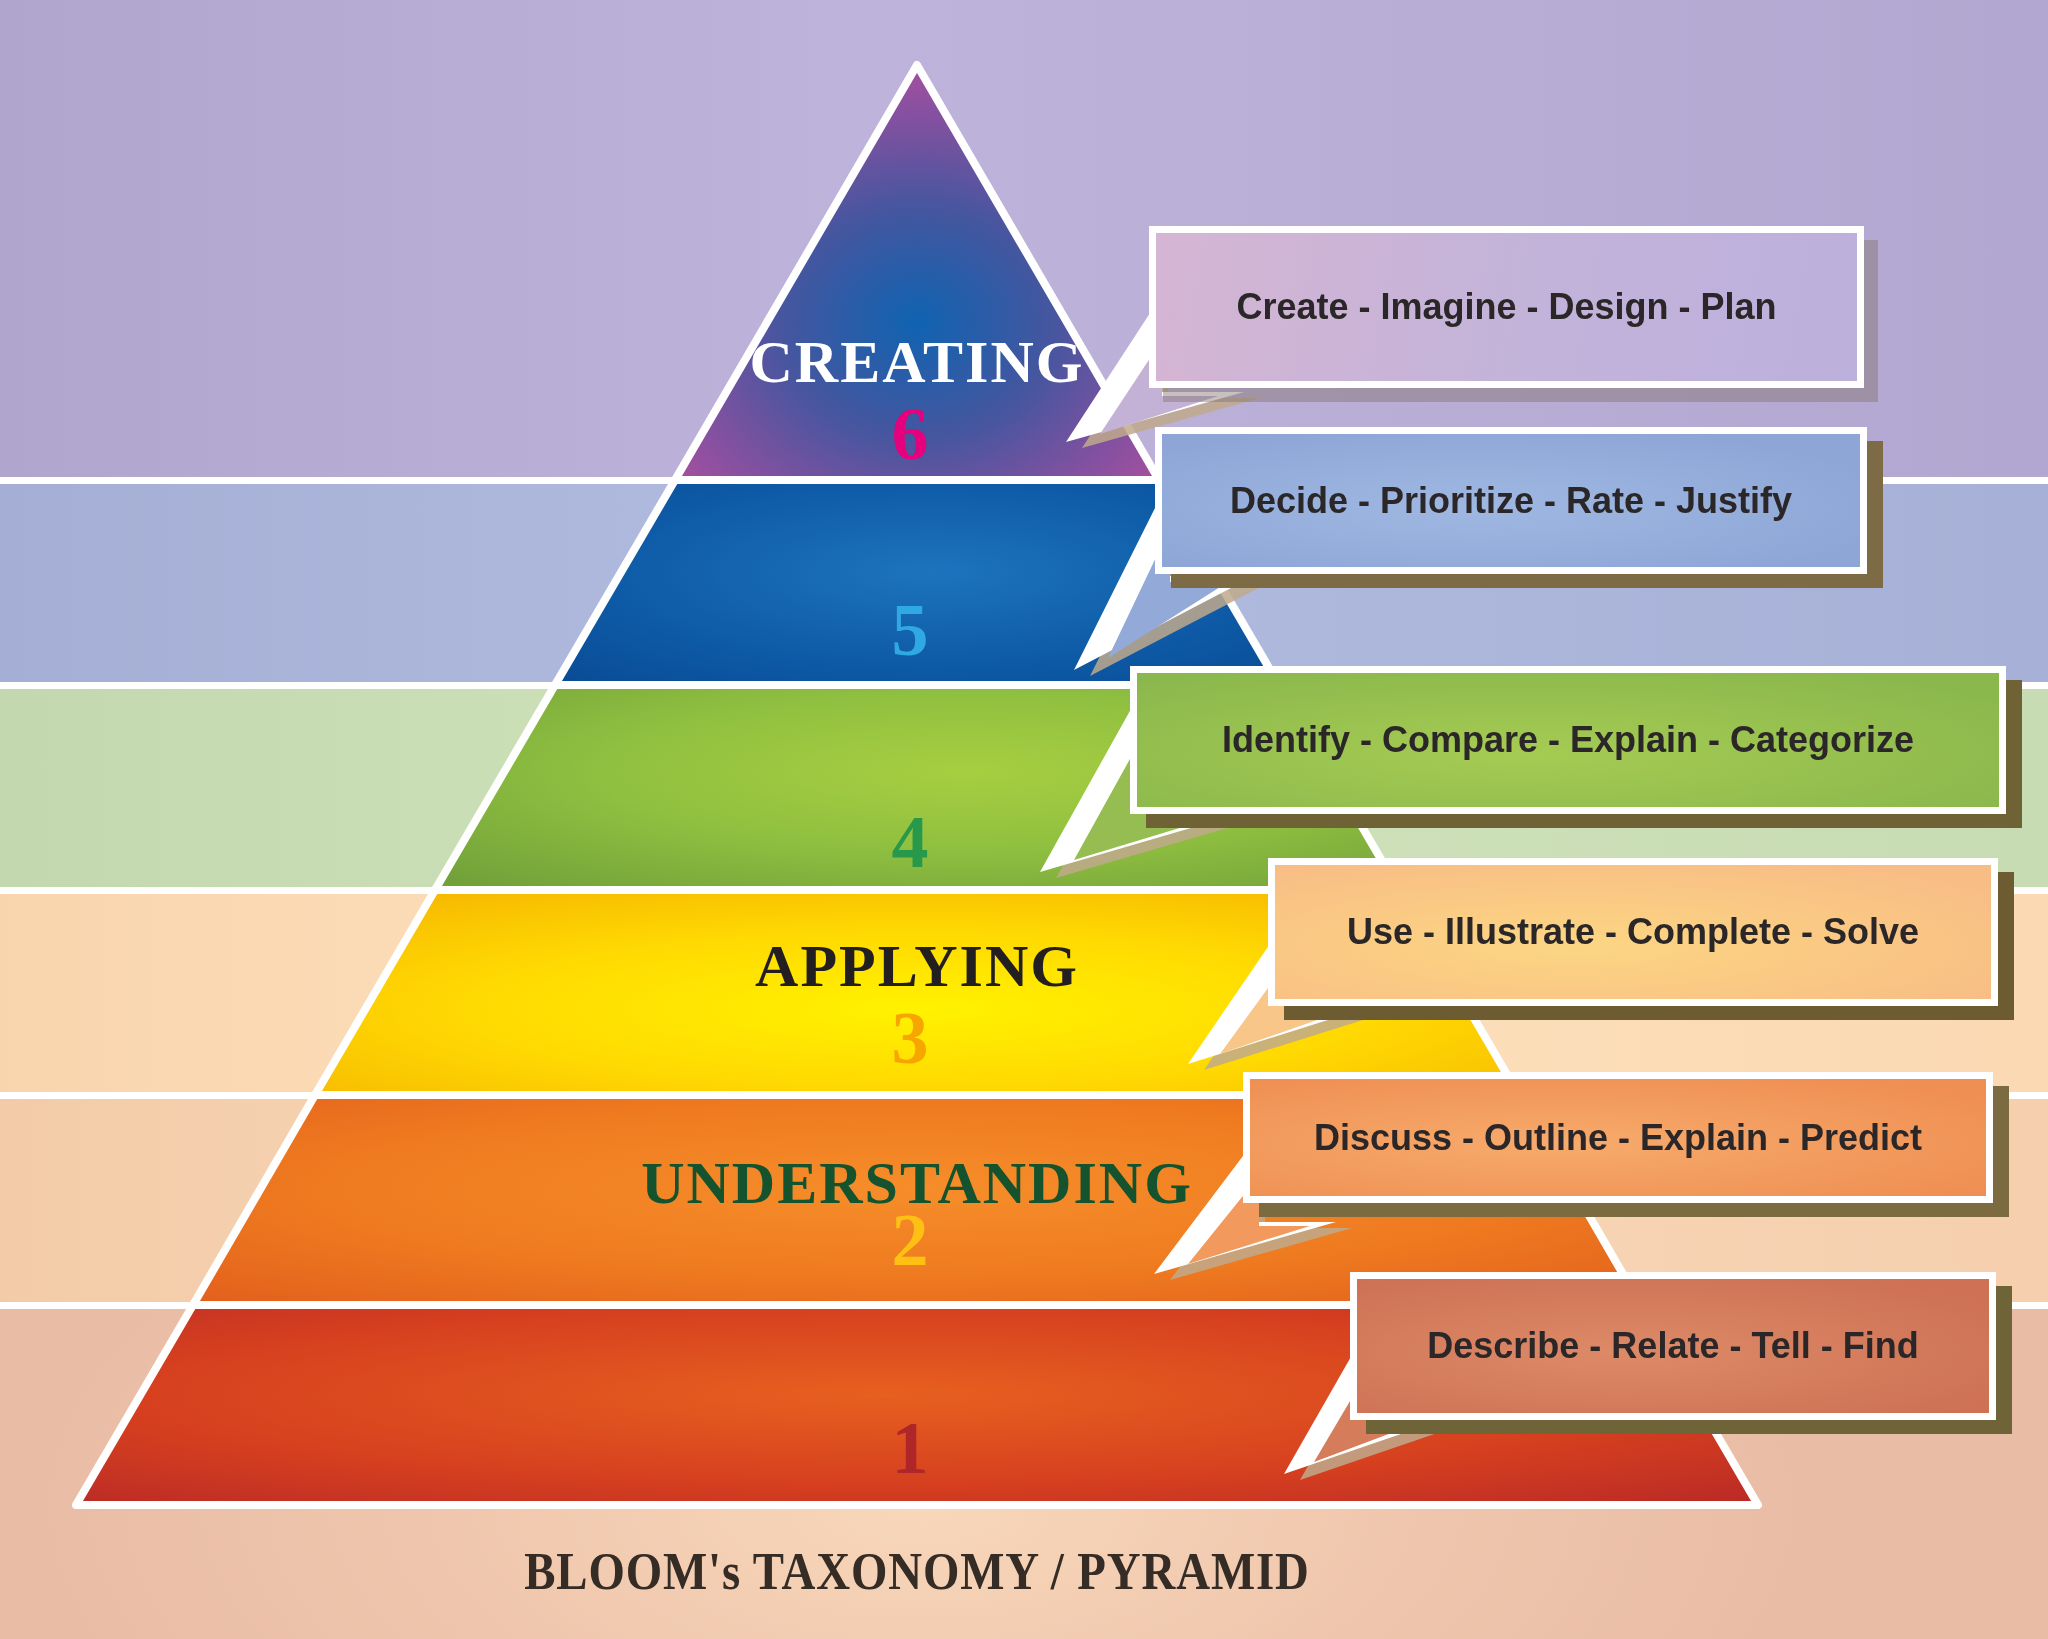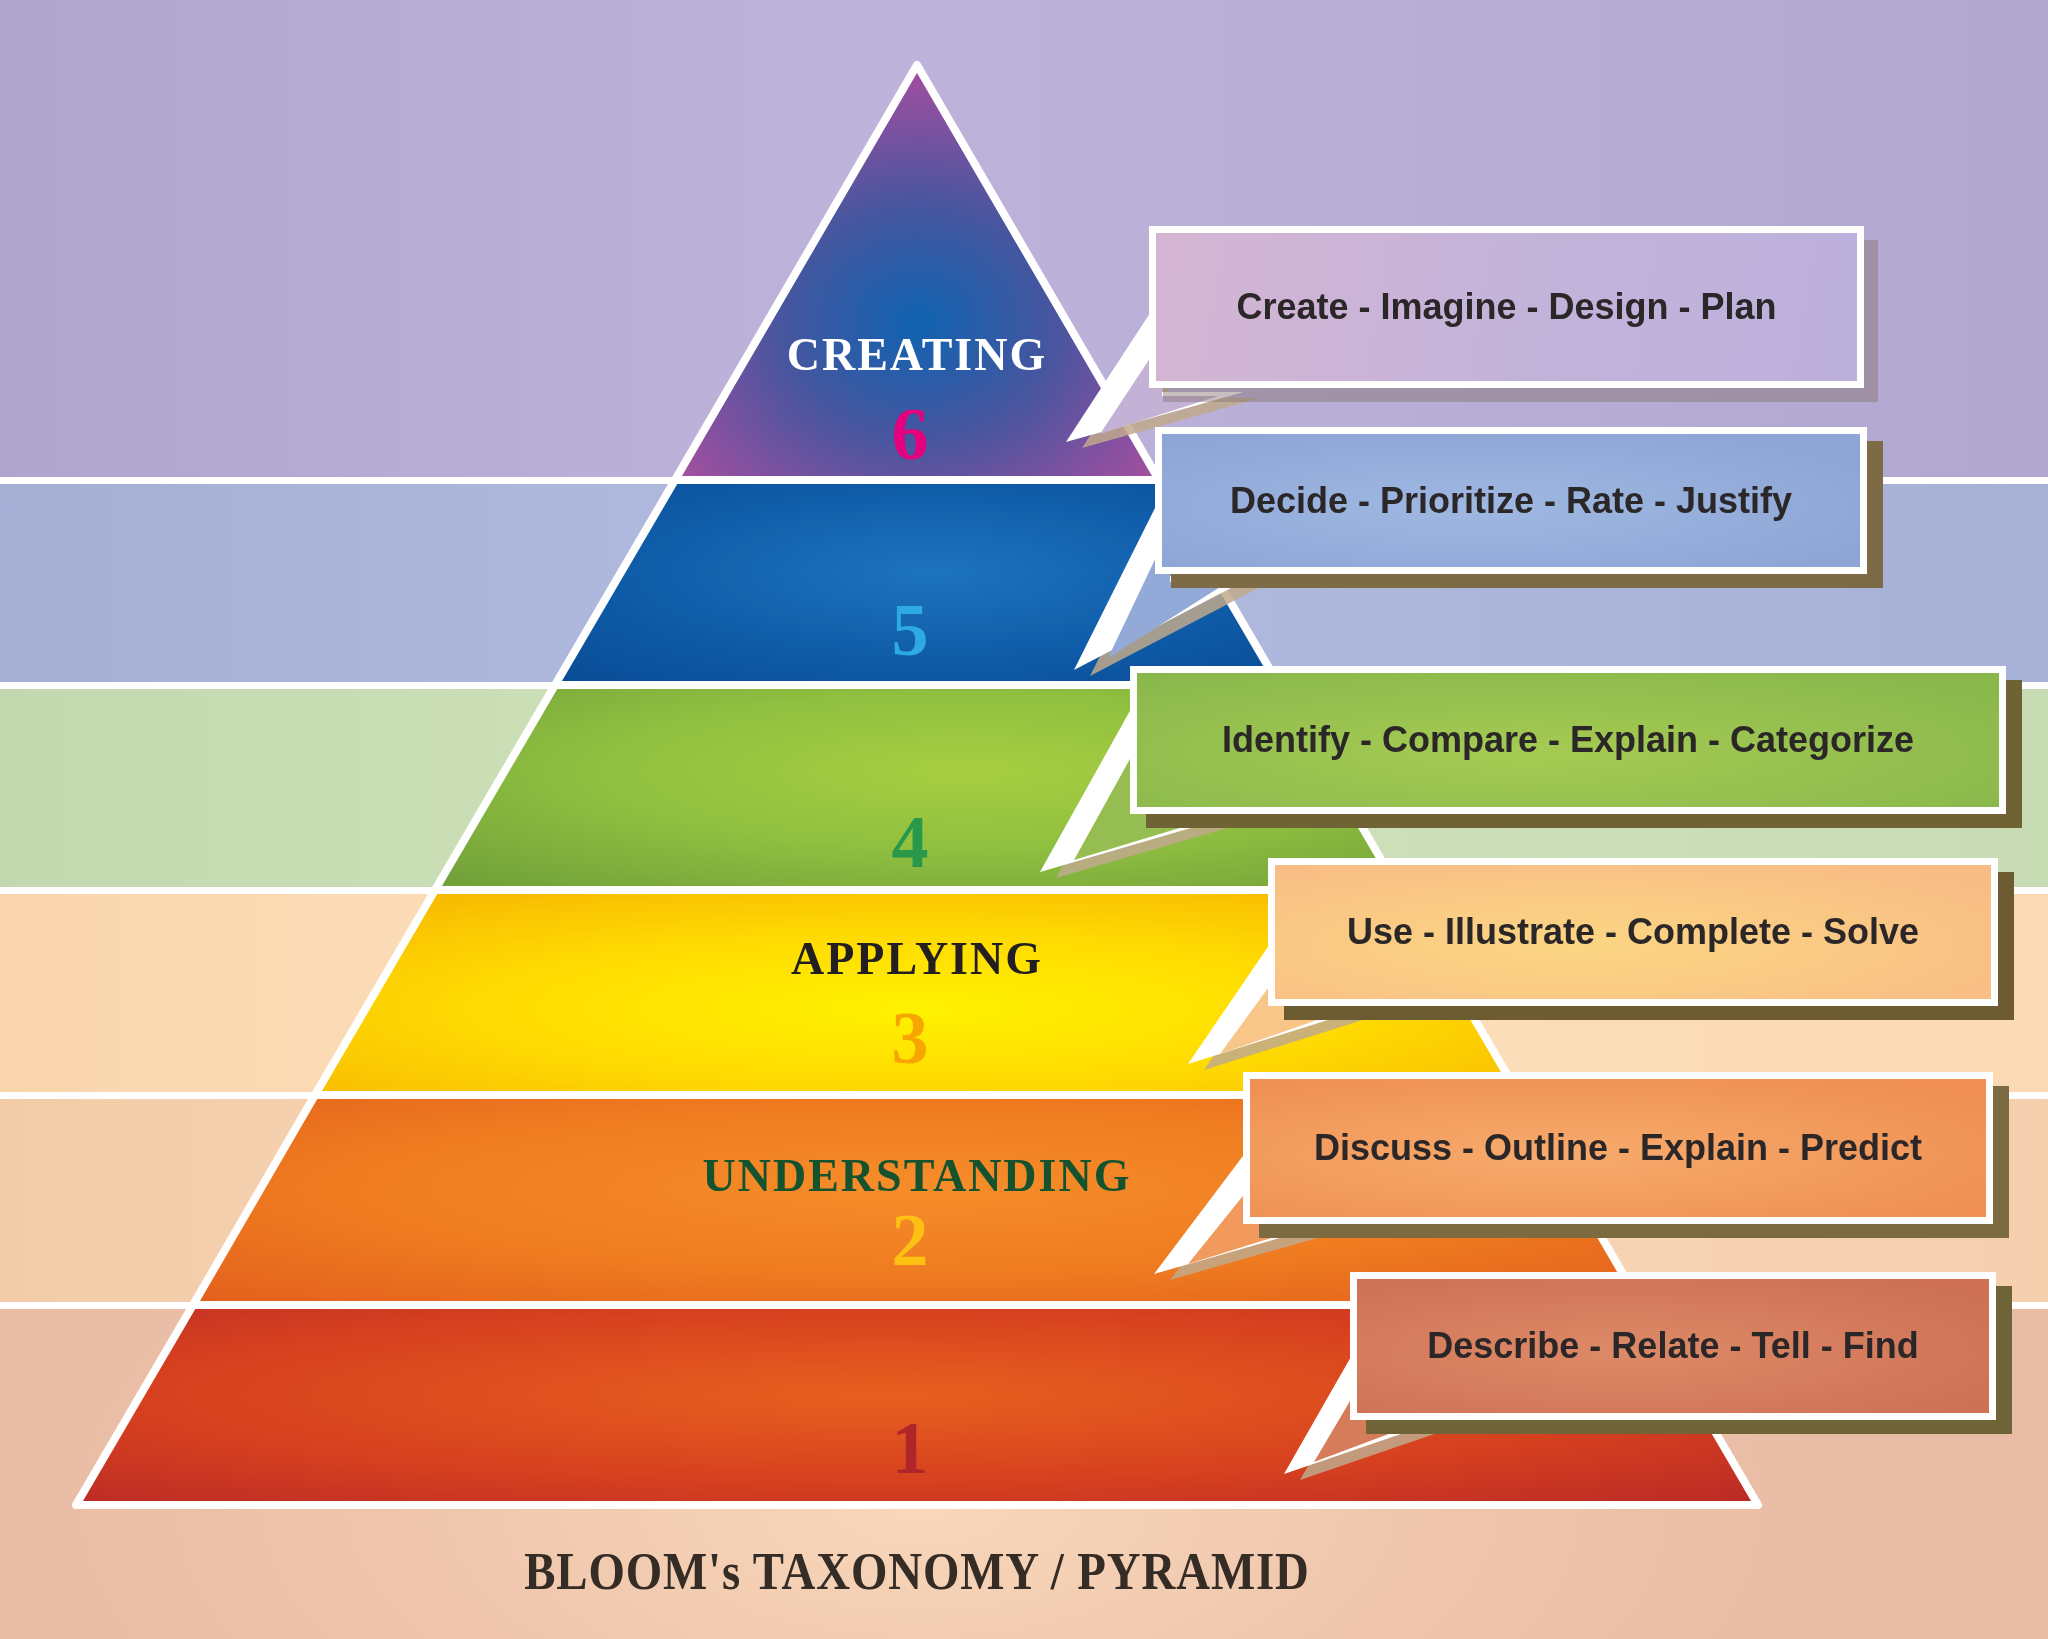--- a/index.html
+++ b/index.html
@@ -12,21 +12,21 @@
   .band3{top:685px;height:205px;background:linear-gradient(90deg,#c3d8ae,#d0e3bc 42%,#c8dcb4);}
   .band4{top:890px;height:205px;background:linear-gradient(90deg,#f9d5ad,#fde2c0 42%,#fad9b3);}
   .band5{top:1095px;height:210px;background:linear-gradient(90deg,#f3cba8,#f9dabb 42%,#f5cfae);}
   .band6{top:1305px;height:334px;background:radial-gradient(ellipse 900px 420px at 45% 60%,#f8d7ba 0%,#efc6ad 55%,#e9bca5 100%);}
   .sep{position:absolute;left:0;width:2048px;height:7px;background:#fff;}
   .sep1{top:477px}.sep2{top:682px}.sep3{top:887px}.sep4{top:1092px}.sep5{top:1302px}
   
   svg.pyr{position:absolute;left:0;top:0;}
   
   .lvl-label{position:absolute;left:917px;transform:translateX(-50%);
-             font-weight:bold;font-size:46px;letter-spacing:2px;white-space:nowrap;}
+             font-weight:bold;font-size:60px;letter-spacing:2px;white-space:nowrap;}
   .lvl-num{position:absolute;left:910px;transform:translateX(-50%);
            font-weight:bold;font-size:74px;white-space:nowrap;}
   .n-creating{top:328px;color:#ffffff;}      .num-6{top:392px;color:#e5007d;}
   .n-evaluating{top:524px;color:#e2f0fb;}    .num-5{top:588px;color:#2fa9e1;}
   .n-analysing{top:736px;color:#16251a;}     .num-4{top:800px;color:#28994b;}
   .n-applying{top:932px;color:#231f20;}      .num-3{top:996px;color:#f7a500;}
   .n-understanding{top:1149px;color:#14532d;}.num-2{top:1198px;color:#fdc013;}
   .n-remembering{top:1346px;color:#321f15;}  .num-1{top:1406px;color:#ae2629;}
   
   .bubble{position:absolute;border:7px solid #ffffff;box-sizing:border-box;
@@ -38,21 +38,21 @@
       box-shadow:14px 14px 0 rgba(130,115,110,0.45);}
   .b2{left:1155px;top:427px;width:712px;height:147px;
       background:radial-gradient(ellipse at 45% 55%,#9fb8e2 0%,#8ea6d6 80%);
       box-shadow:16px 14px 0 #7d6b45;}
   .b3{left:1130px;top:666px;width:876px;height:148px;
       background:radial-gradient(ellipse at 45% 60%,#a5cb52 0%,#8bb84d 85%);
       box-shadow:16px 14px 0 #6f6234;}
   .b4{left:1268px;top:858px;width:730px;height:148px;
       background:radial-gradient(ellipse at 42% 60%,#fcd683 0%,#f8bd85 85%);
       box-shadow:16px 14px 0 #6d5c31;}
-  .b5{left:1243px;top:1072px;width:750px;height:152px;
+  .b5{left:1243px;top:1072px;width:750px;height:131px;
       background:radial-gradient(ellipse at 42% 55%,#f7ab6c 0%,#ef8f53 85%);
       box-shadow:16px 14px 0 #7c6a41;}
   .b6{left:1350px;top:1272px;width:646px;height:148px;
       background:radial-gradient(ellipse at 42% 55%,#dd8a67 0%,#ce7155 85%);
       box-shadow:16px 14px 0 #6f6338;}
   
   .title{position:absolute;left:917px;top:1542px;transform:translateX(-50%) scaleX(0.9);
          font-weight:bold;font-size:52px;color:#362c26;letter-spacing:1px;white-space:nowrap;}
 </style>
 </head>

